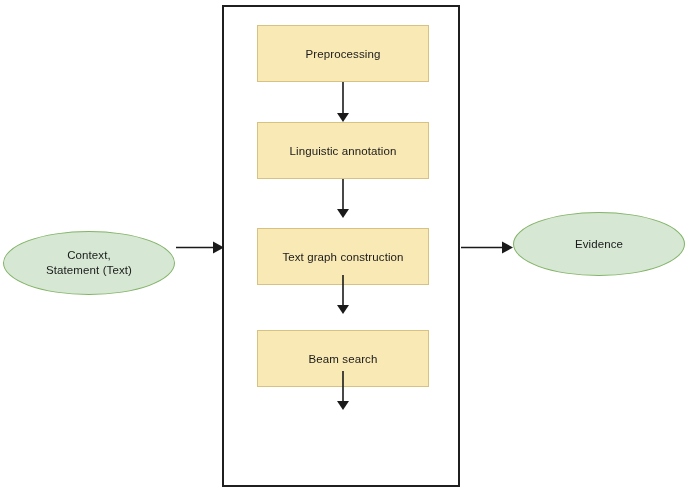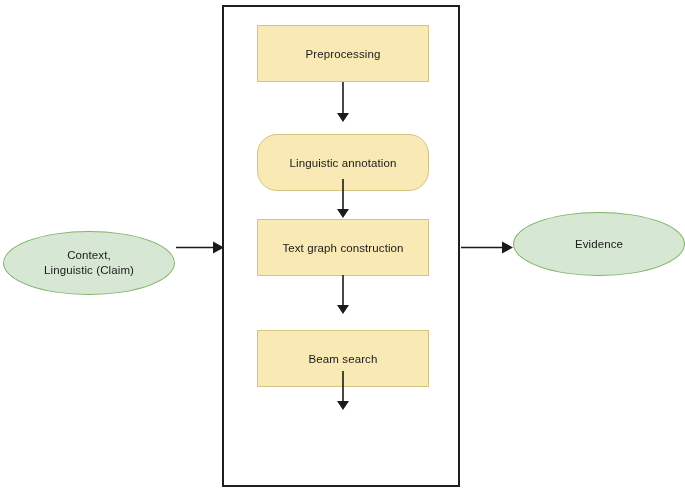--- a/index.html
+++ b/index.html
@@ -81,35 +81,35 @@
 </head>
 <body>
 
 <div id="canvas">
 
   <div class="container-box"></div>
 
   <div class="ellipse" style="left:3px; top:231px;">
     <div class="ellipse-label">
       <span>Context,</span><br>
-      <span>Linguistic (Claim)</span>
+      <span>Statement (Text)</span>
     </div>
   </div>
 
   <div class="ellipse" style="left:513px; top:212px;">
     <div class="ellipse-label">Evidence</div>
   </div>
 
   <div class="proc-box" style="top:25px;">
     <div class="proc-label">Preprocessing</div>
   </div>
-  <div class="proc-box" style="top:134px;border-radius:20px;">
+  <div class="proc-box" style="top:122px;">
     <div class="proc-label">Linguistic annotation</div>
   </div>
-  <div class="proc-box" style="top:219px;">
+  <div class="proc-box" style="top:228px;">
     <div class="proc-label">Text graph construction</div>
   </div>
   <div class="proc-box" style="top:330px;">
     <div class="proc-label">Beam search</div>
   </div>
 
   <svg class="connector" style="left:0px; top:0px; width:685px; height:493px;">
     <g>
       <line class="conn-line" x1="176" y1="247.5" x2="213" y2="247.5"></line>
       <polygon class="conn-head" points="213,241.5 224,247.5 213,253.5"></polygon>

